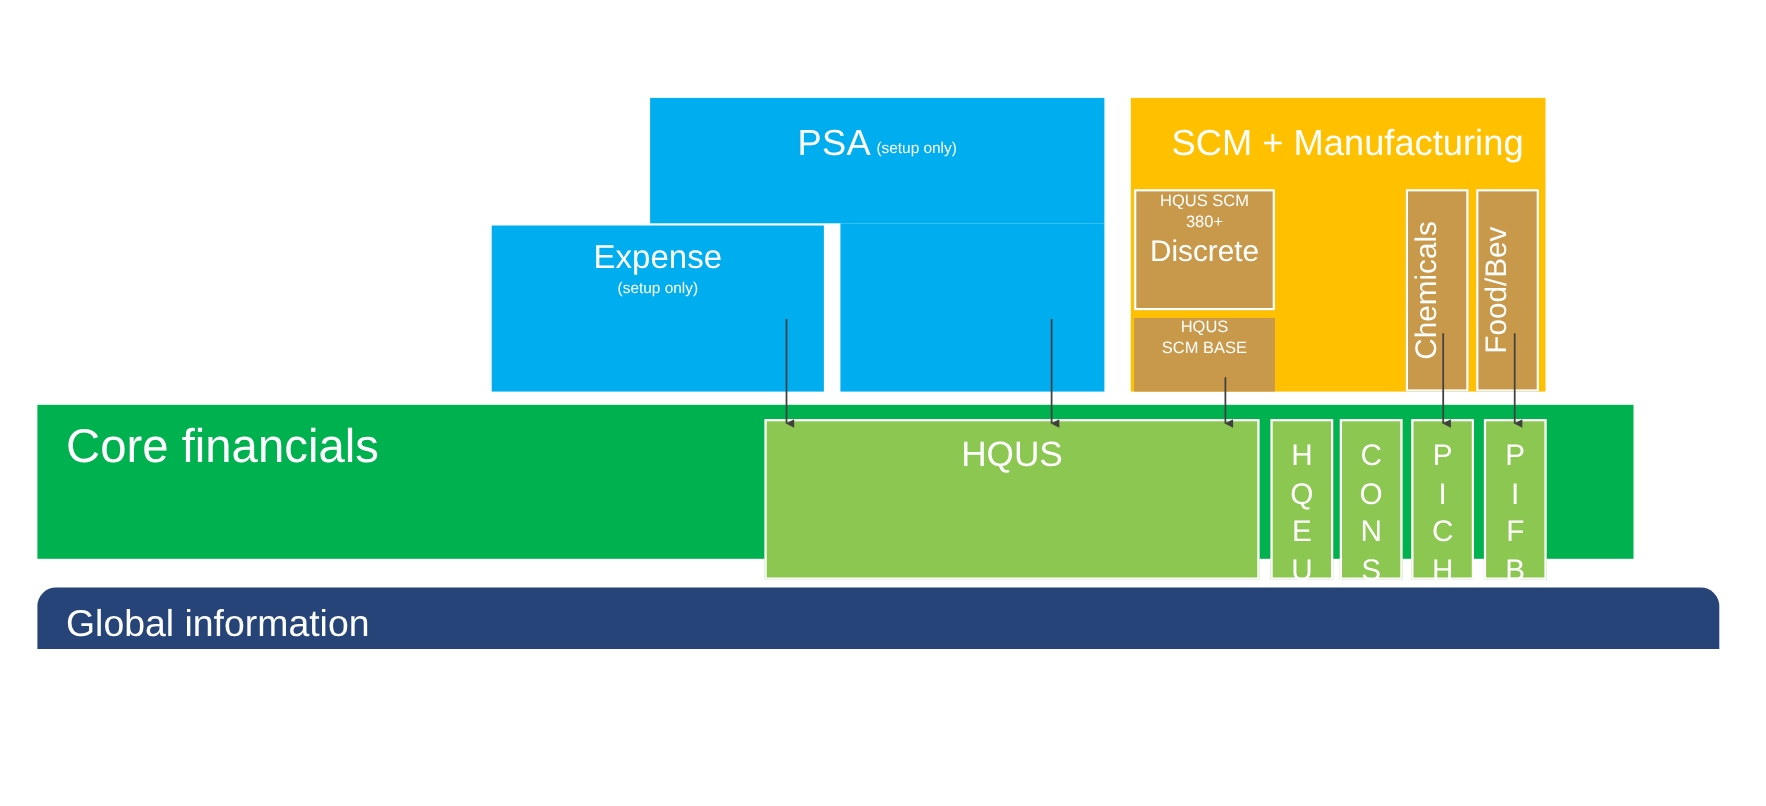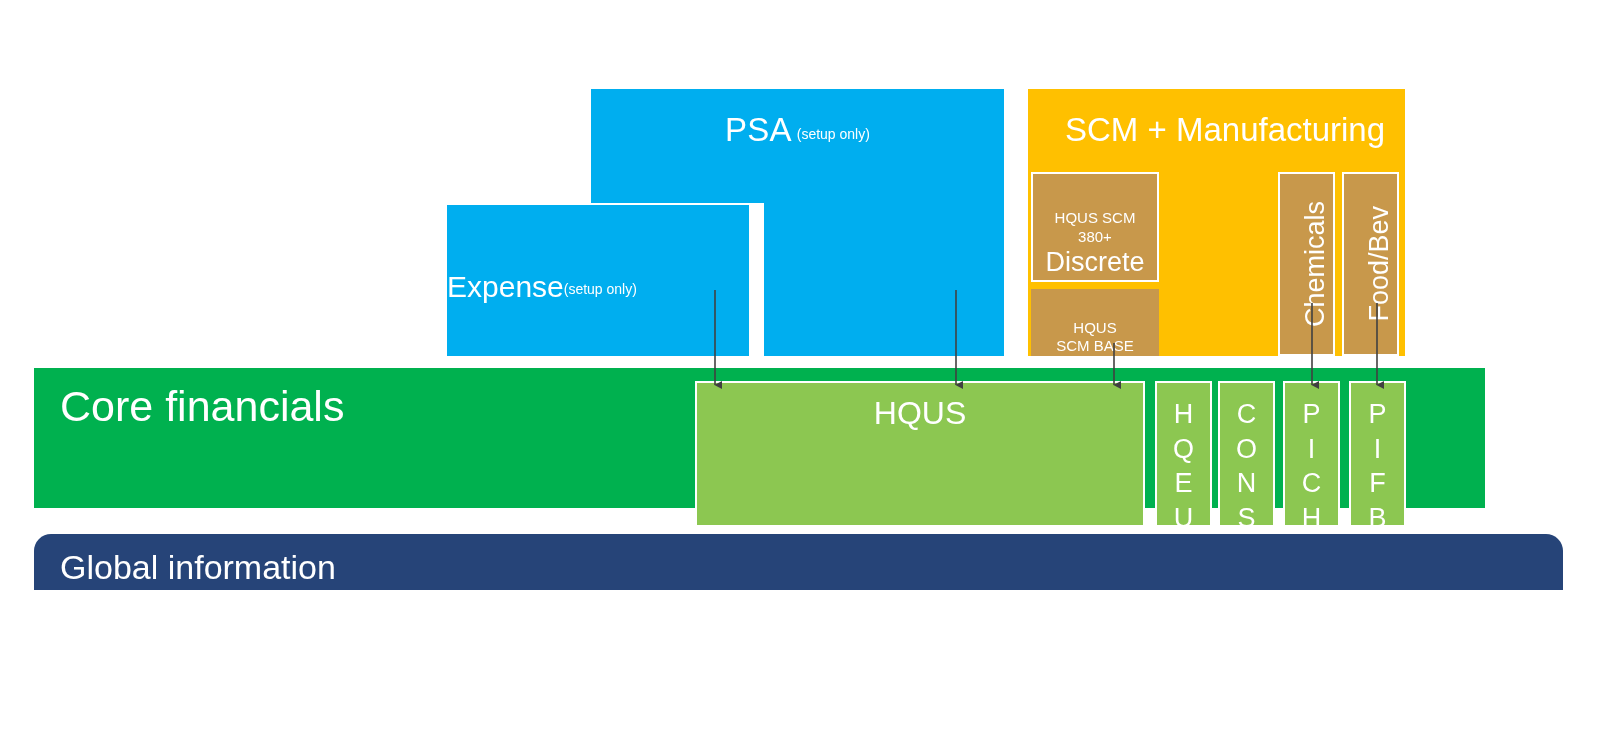--- a/index.html
+++ b/index.html
@@ -43,21 +43,21 @@
     letter-spacing: 0.2px;
   }
   .psa-sub {
     font-size: 14px;
     font-weight: 400;
     vertical-align: 2px;
     margin-left: 5px;
   }
   .expense-box {
     background: #00AEEF;
-    flex-direction: row;
+    flex-direction: column;
     align-items: center;
     justify-content: flex-start;
     padding-top: 14px;
   }
   .expense-title {
     font-size: 30px;
     line-height: 1.08;
   }
   .expense-sub {
     font-size: 14px;
@@ -72,21 +72,21 @@
     left: 26px;
     top: 22px;
     font-size: 33px;
     white-space: nowrap;
     margin-left: 11px;
   }
   .tan-box {
     background: #C8984B;
     border: 2px solid #ffffff;
     align-items: center;
-    justify-content: flex-end;
+    justify-content: flex-start;
     text-align: center;
     line-height: 1.25;
   }
   .tan-box.no-border {
     border: none;
   }
   .tan-small {
     font-size: 15px;
   }
   .tan-big {

